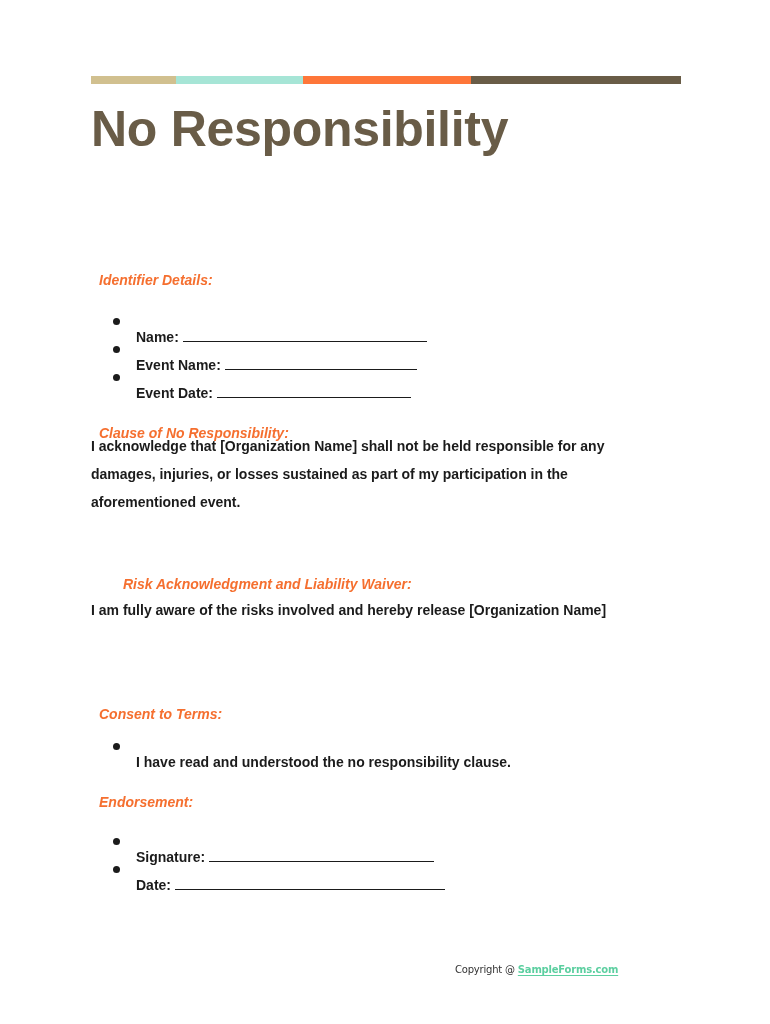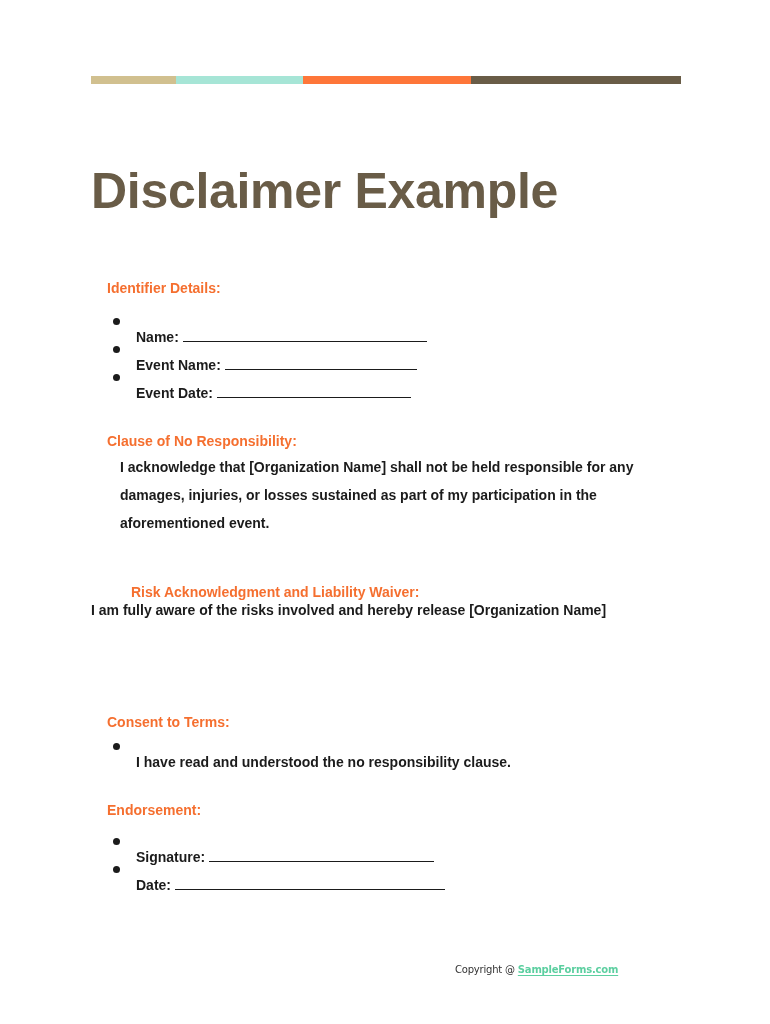--- a/index.html
+++ b/index.html
@@ -9,22 +9,22 @@
       font-family: "Liberation Sans", sans-serif;
     }
     .accent-bar { position: absolute; left: 91px; top: 76px; width: 590px; height: 8px; display: flex; }
     .accent-bar .seg { height: 100%; }
     .title {
       position: absolute; left: 91px; top: 98px; margin: 0;
       font-family: "Liberation Sans", sans-serif; font-weight: bold;
       font-size: 50px; line-height: 62px; color: #695c47; letter-spacing: -0.3px;
     }
     .section-heading {
-      position: absolute; left: 91px; margin: 16px;
-      font-size: 14px; font-weight: bold; color: #f56f2f; line-height: 18px;
+      position: absolute; left: 91px; margin: 8px;
+      font-size: 14px; font-weight: bold; color: #f56f2f; line-height: 18px; font-style: italic;
     }
     .para {
       position: absolute; left: 91px; margin: 0; width: 600px;
       font-size: 14px; font-weight: bold; color: #1b1b1b; line-height: 28px;
     }
     .bullets { position: absolute; left: 0; margin: 0; padding: 0; list-style: none; }
     .bullet-item {
       position: relative; height: 28px; line-height: 28px;
       font-size: 14px; font-weight: bold; color: #1b1b1b; white-space: nowrap;
     }
@@ -49,22 +49,21 @@
 <body>
 
 <div class="accent-bar">
   <div class="seg" style="width:85px;background:#d1c08f;"></div>
   <div class="seg" style="width:127px;background:#a6e5d6;"></div>
   <div class="seg" style="width:168px;background:#fe7639;"></div>
   <div class="seg" style="width:210px;background:#695c47;"></div>
 </div>
 
 <h1 class="title">
-  <br>
-  <span>Disclaimer Example</span>
+  <span>No Responsibility</span><br>
 </h1>
 
 <h2 class="section-heading" style="top:263px;">Identifier Details:</h2>
 <ul class="bullets" style="top:307px;">
   <li class="bullet-item">
     <span class="bullet-dot"></span>
     <span class="bullet-text">
       <span>Name:</span><span class="blank-line" style="width:244px;"></span>
     </span>
   </li>
@@ -76,21 +75,21 @@
   </li>
   <li class="bullet-item">
     <span class="bullet-dot"></span>
     <span class="bullet-text">
       <span>Event Date:</span><span class="blank-line" style="width:194px;"></span>
     </span>
   </li>
 </ul>
 
 <h2 class="section-heading" style="top:416px;">Clause of No Responsibility:</h2>
-<p class="para" style="top:453px;margin-left:29px;">
+<p class="para" style="top:432px;">
   <span>I acknowledge that [Organization Name] shall not be held responsible for any</span><br>
   <span>damages, injuries, or losses sustained as part of my participation in the</span><br>
   <span>aforementioned event.</span>
 </p>
 
 <h2 class="section-heading" style="top:567px;padding-left:24px;">Risk Acknowledgment and Liability Waiver:</h2>
 <p class="para" style="top:596px;">
   <span>I am fully aware of the risks involved and hereby release [Organization Name]</span><br>
 </p>
 

